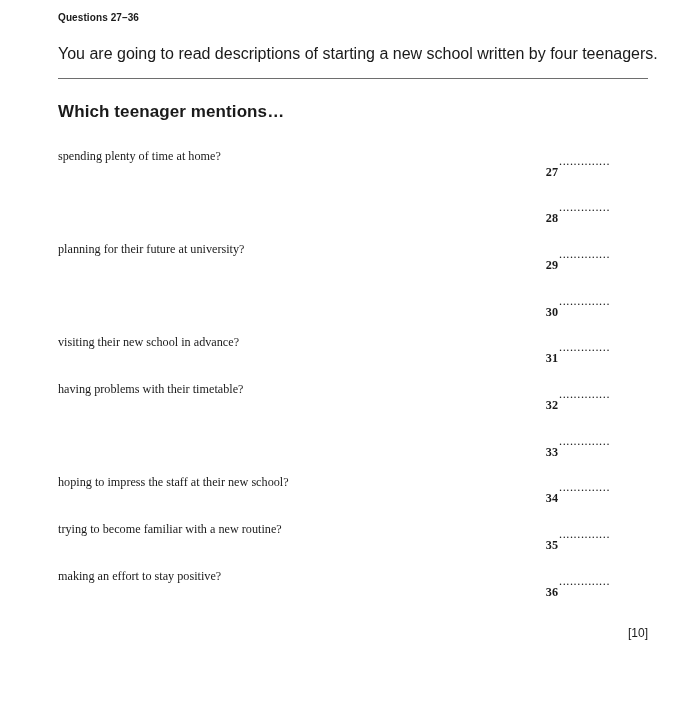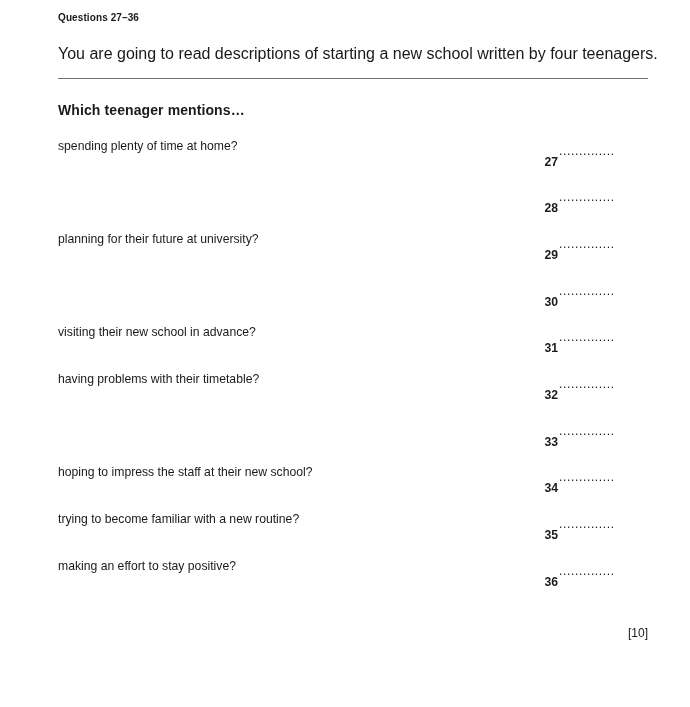--- a/index.html
+++ b/index.html
@@ -54,27 +54,28 @@
     margin-top: 16px;
     width: 590px;
     height: 1px;
     background: #6e6e6e;
     line-height: 0;
     font-size: 0;
   }
 
   .subheading {
     margin-top: 23px;
-    font-size: 14px;
+    font-size: 17px;
     font-weight: bold;
     letter-spacing: 0.1px;
   }
 
   .qlist {
-    margin-top: 21px;
+    margin-top: 27px;
+    font-family: Liberation Serif, serif;
   }
 
   .qrow {
     position: relative;
     height: 46.7px;
   }
   .qtext {
     position: absolute;
     left: 0;
     top: 0;

